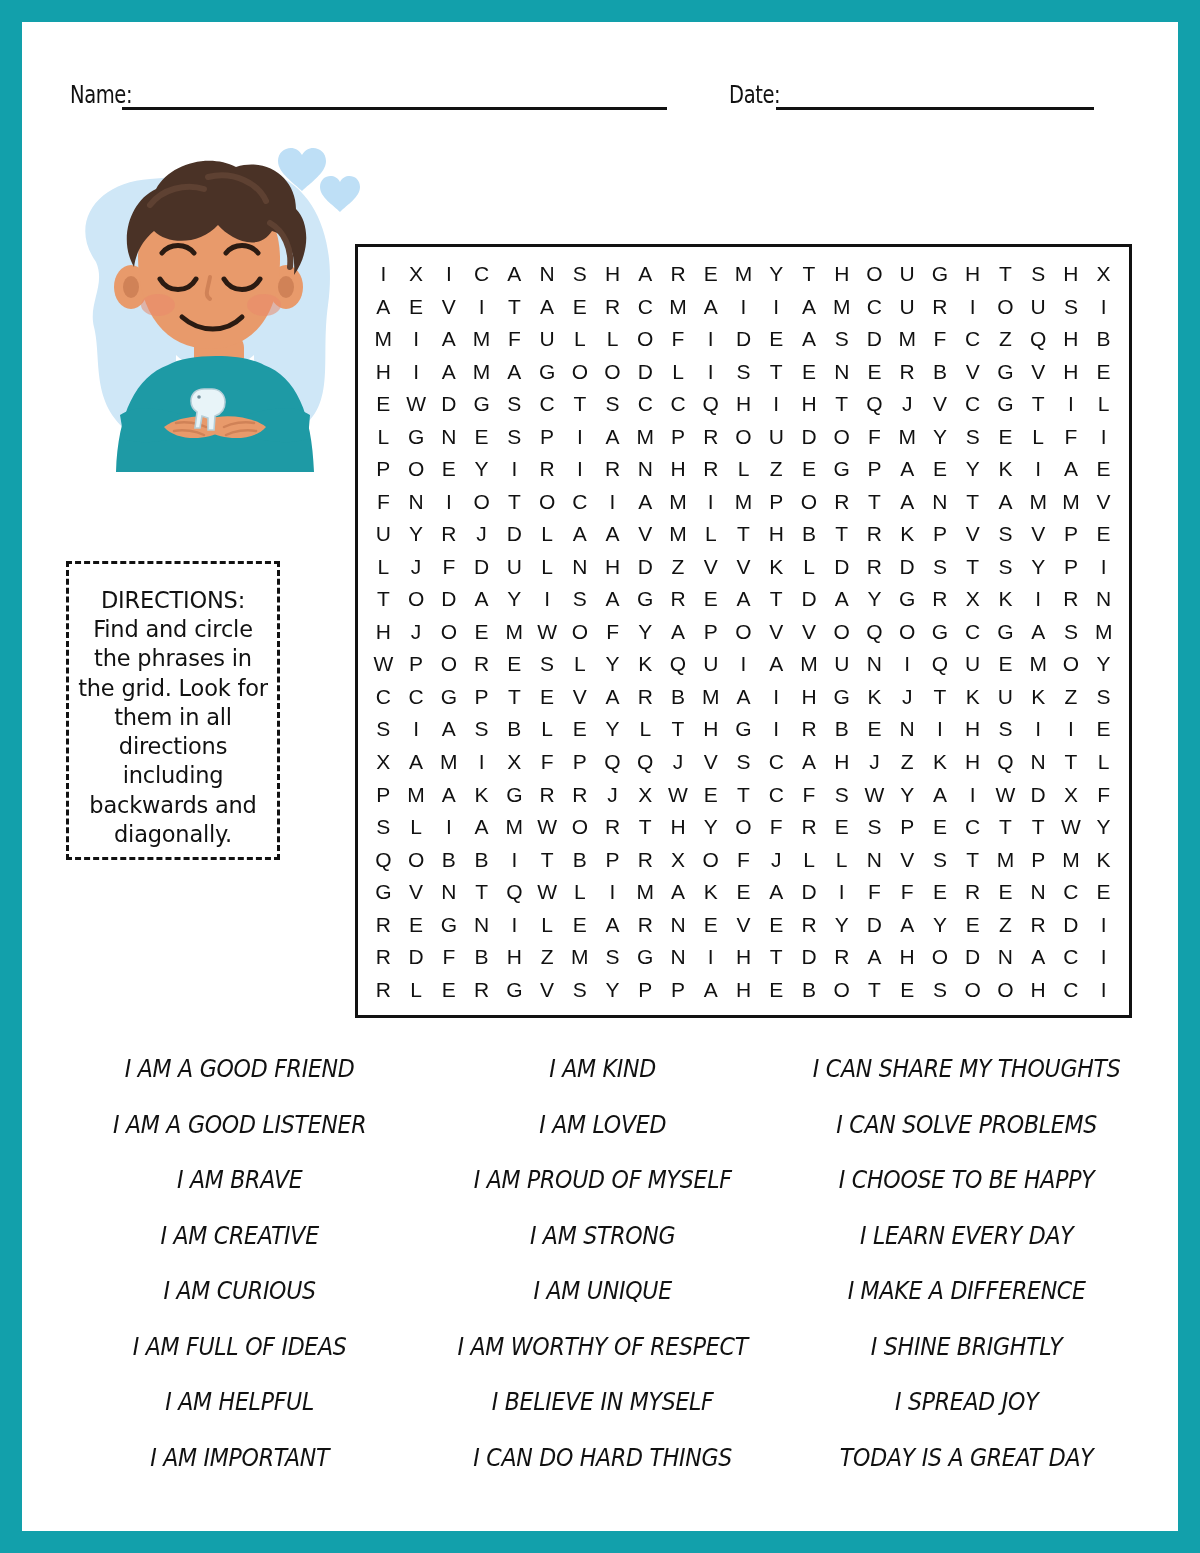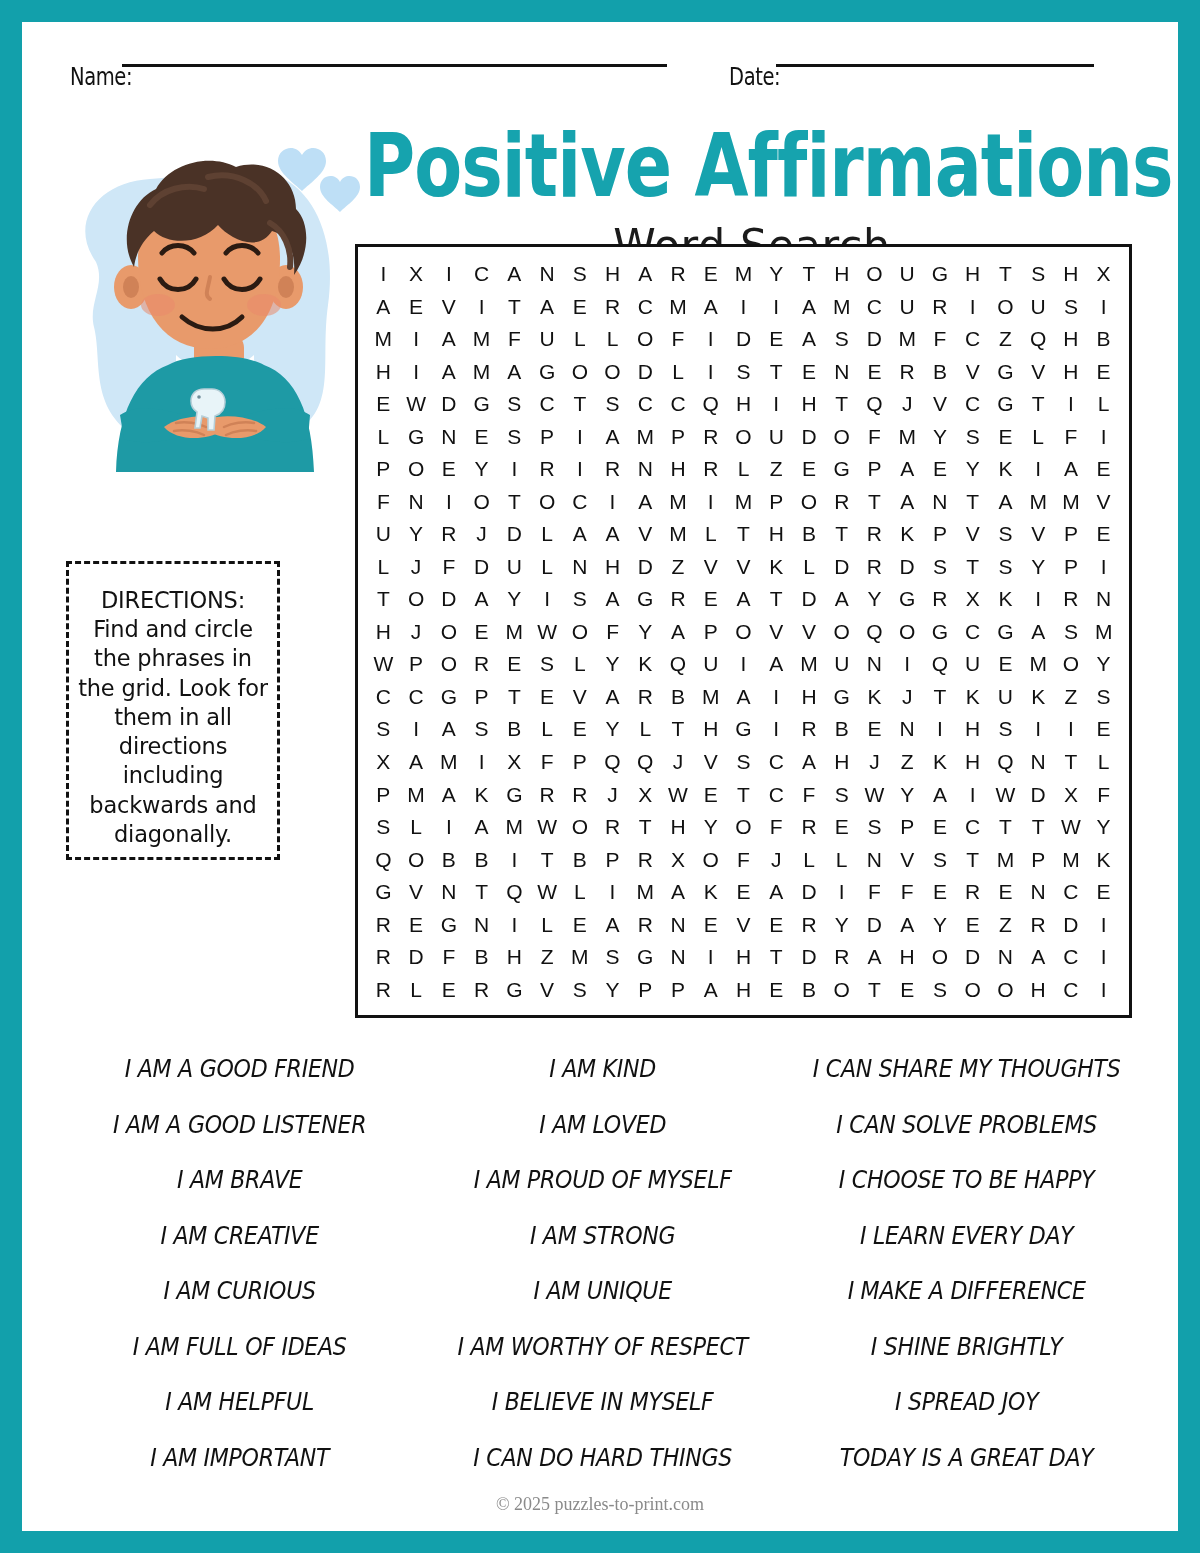--- a/index.html
+++ b/index.html
@@ -14,21 +14,21 @@
     left:22px; top:22px;
     width:1156px; height:1509px;
     background:#ffffff;
   }
 
   
   .nd-row {
     position:absolute;
     left:48px; top:42px;
     width:1062px; height:46px;
-    display:flex; 
+    display:flex; align-items:flex-end;
   }
   .nd-label {
     font-family:"DejaVu Sans", sans-serif;
     font-size:25px;
     font-weight:400;
     letter-spacing:-0.5px;
     color:#111;
     transform:scaleX(0.78);
     transform-origin:left bottom;
     white-space:nowrap;
@@ -208,24 +208,20 @@
       <path d="M196 296 C186 294 174 296 166 300 M198 304 C188 302 176 304 168 308" stroke="#D08257" stroke-width="2.5" fill="none" stroke-linecap="round"></path>
 
       <g>
         <path d="M146 262 c-8 0-13 5-13 12 c0 6 3 9 6 11 l-2 16 l5 0 l2-12 l6 2 l0 12 l6 0 l1-14
                  c6-2 10-7 10-14 c0-8-6-13-13-13 z" fill="#E8F4F8" stroke="#B6CFD8" stroke-width="1.6"></path>
         <circle cx="141" cy="270" r="1.8" fill="#6E8C99"></circle>
       </g>
     </svg>
   </div>
 
-  <div id="title-block">
-    <div id="main-title">Positive Affirmations</div>
-    <div id="sub-title">Word Search</div>
-  </div>
 
   <div id="directions">
     <p>DIRECTIONS: Find and circle the phrases in the grid.  Look for them in all directions including backwards and diagonally.</p>
   </div>
 
   <div id="grid-box">
     <div id="grid">
         <div class="cell">I</div>
         <div class="cell">X</div>
         <div class="cell">I</div>
@@ -778,15 +774,14 @@
       <div class="word">I CAN SHARE MY THOUGHTS</div>
       <div class="word">I CAN SOLVE PROBLEMS</div>
       <div class="word">I CHOOSE TO BE HAPPY</div>
       <div class="word">I LEARN EVERY DAY</div>
       <div class="word">I MAKE A DIFFERENCE</div>
       <div class="word">I SHINE BRIGHTLY</div>
       <div class="word">I SPREAD JOY</div>
       <div class="word">TODAY IS A GREAT DAY</div>
     </div>
 
-  <div id="footer">© 2025 puzzles-to-print.com</div>
 
 </div>
 
 </body></html>

